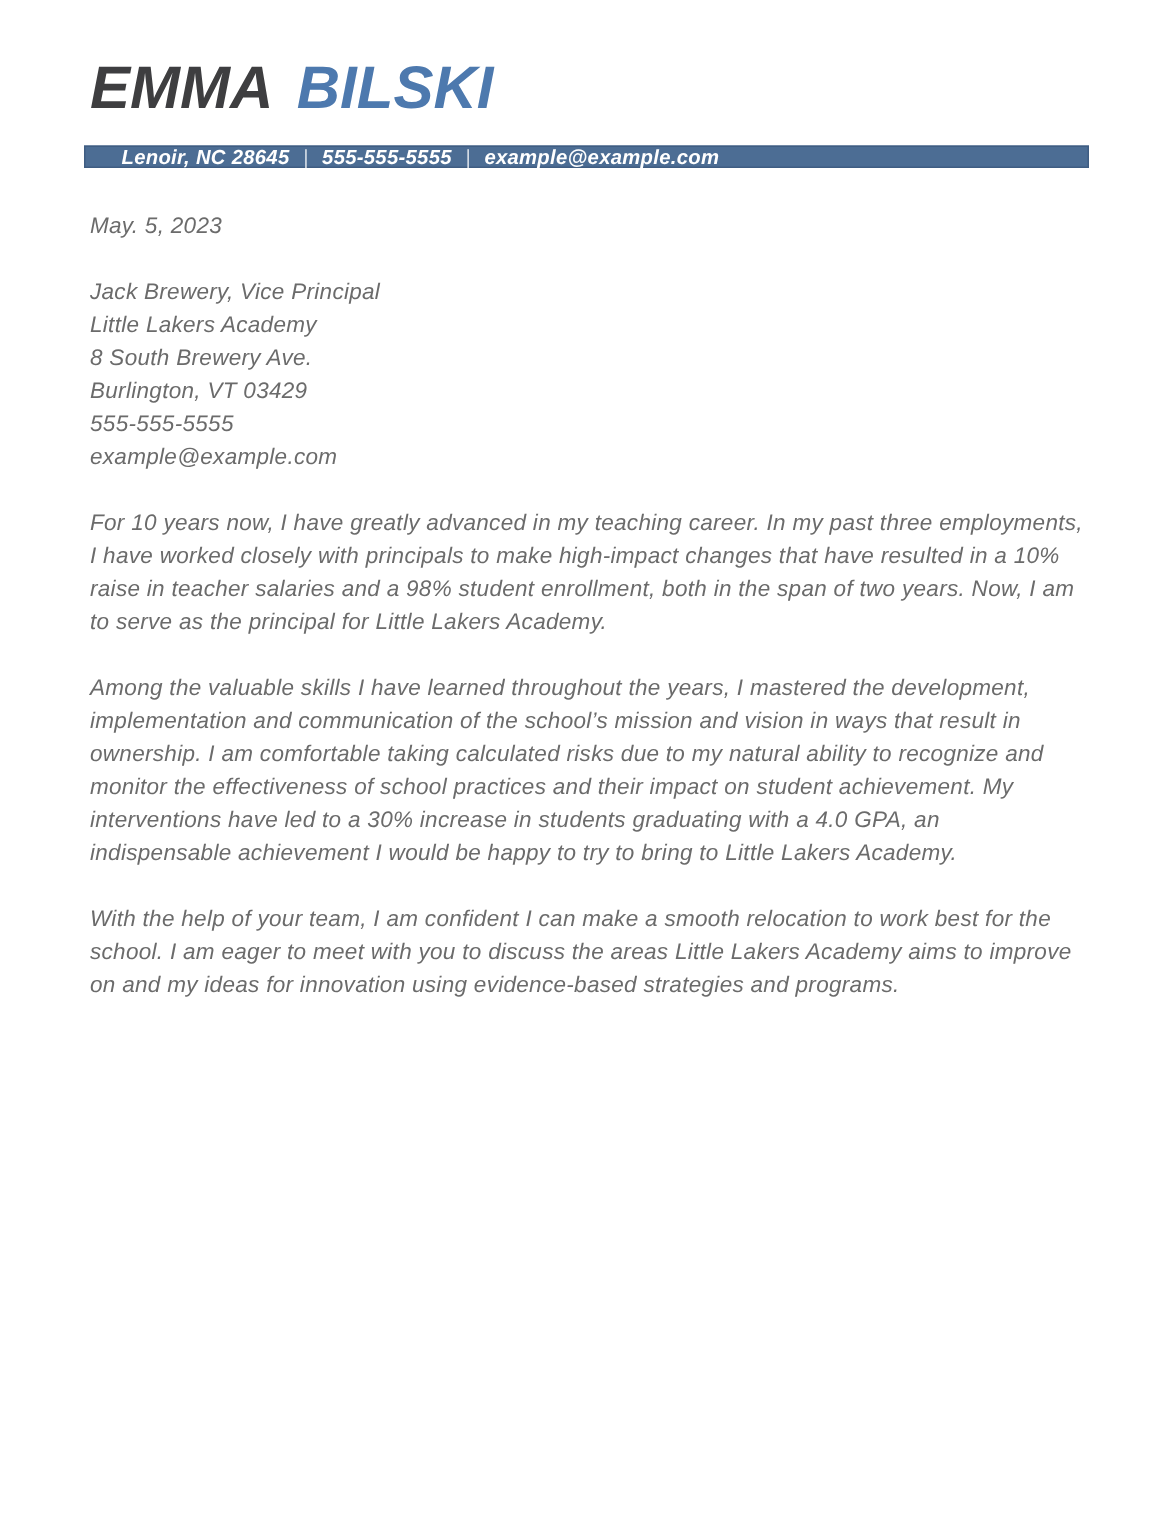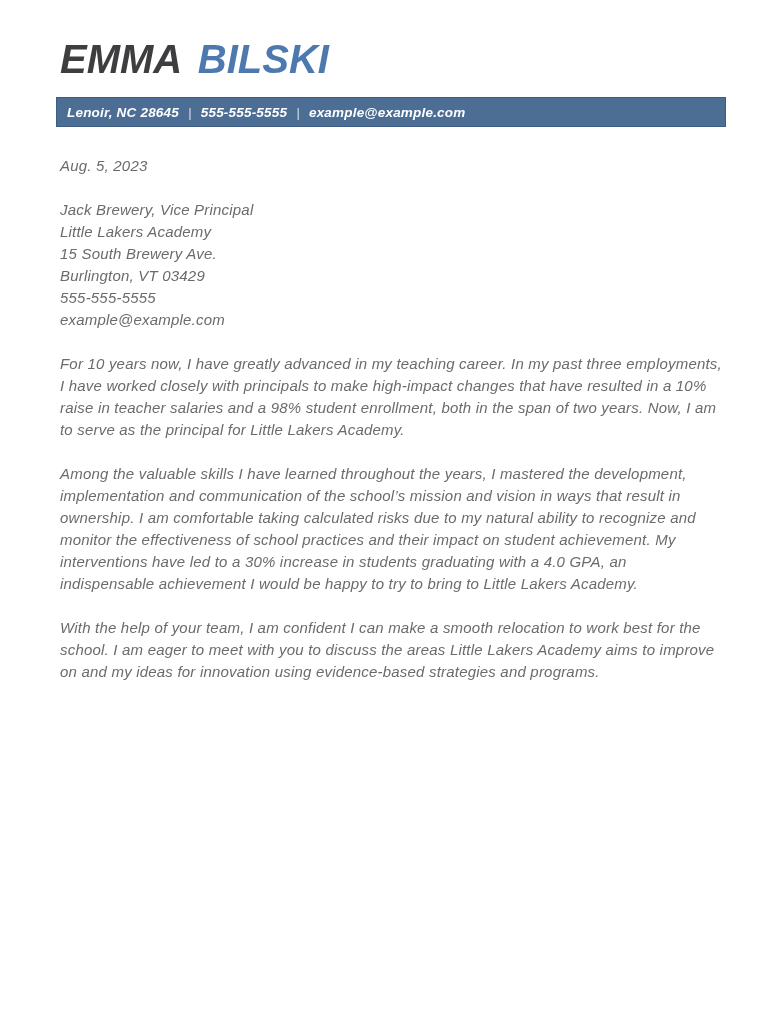--- a/index.html
+++ b/index.html
@@ -29,30 +29,30 @@
     font-weight: bold;
     letter-spacing: 0px;
     white-space: nowrap;
   }
   .name .first { color: var(--name-primary); }
   .name .last  { color: var(--name-accent); margin-left: 6px; }
   .contact-banner {
     margin-top: 17px;
     margin-left: -4px;
     width: 670px;
-    height: 30px;
+    height: 15px;
     background: var(--banner-bg);
     border: 1px solid var(--banner-border);
     color: var(--banner-text);
     font-size: 13.5px;
     font-weight: bold;
     letter-spacing: 0.2px;
     display: flex;
     align-items: center;
-    padding: 0 10px 0 10px;
+    padding: 0 10px 0 24px;
   }
   .contact-banner .sep {
     margin: 0 9px;
     font-weight: normal;
     opacity: 0.75;
   }
   .letter {
     width: 662px;
     color: var(--body-text);
     font-size: 15px;
@@ -76,26 +76,26 @@
   <div class="contact-banner">
     <span>Lenoir, NC 28645</span>
     <span class="sep">|</span>
     <span>555-555-5555</span>
     <span class="sep">|</span>
     <span>example@example.com</span>
   </div>
 
   <div class="letter">
 
-    <div class="date-line">Aug. 5, 2023</div>
+    <div class="date-line">May. 5, 2023</div>
 
     <div class="block recipient">
       <div>Jack Brewery, Vice Principal</div>
       <div>Little Lakers Academy</div>
-      <div>15 South Brewery Ave.</div>
+      <div>8 South Brewery Ave.</div>
       <div>Burlington, VT 03429</div>
       <div>555-555-5555</div>
       <div>example@example.com</div>
     </div>
 
 
     <p class="block">For 10 years now, I have greatly advanced in my teaching career. In my past three employments, I have worked closely with principals to make high-impact changes that have resulted in a 10% raise in teacher salaries and a 98% student enrollment, both in the span of two years. Now, I am to serve as the principal for Little Lakers Academy.</p>
     <p class="block">Among the valuable skills I have learned throughout the years, I mastered the development, implementation and communication of the school’s mission and vision in ways that result in ownership. I am comfortable taking calculated risks due to my natural ability to recognize and monitor the effectiveness of school practices and their impact on student achievement. My interventions have led to a 30% increase in students graduating with a 4.0 GPA, an indispensable achievement I would be happy to try to bring to Little Lakers Academy.</p>
     <p class="block">With the help of your team, I am confident I can make a smooth relocation to work best for the school. I am eager to meet with you to discuss the areas Little Lakers Academy aims to improve on and my ideas for innovation using evidence-based strategies and programs.</p>
 

